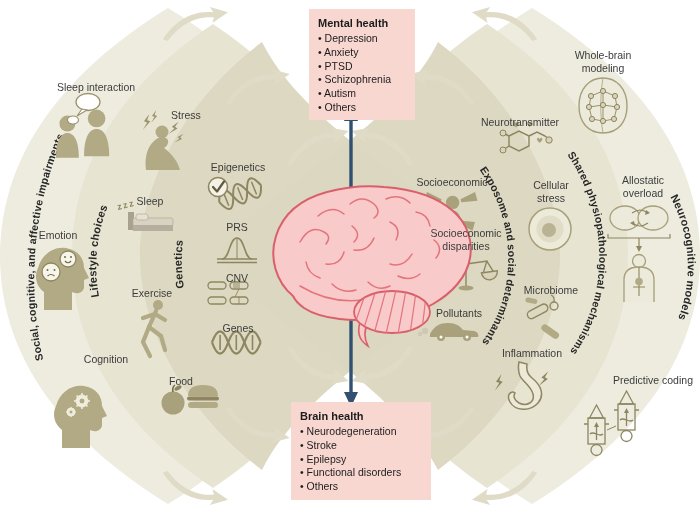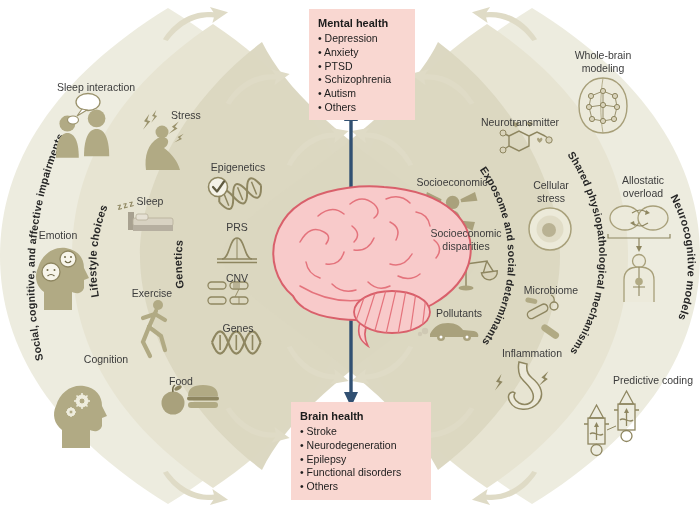--- a/index.html
+++ b/index.html
@@ -355,22 +355,22 @@
         <div class="li">• Anxiety</div>
         <div class="li">• PTSD</div>
         <div class="li">• Schizophrenia</div>
         <div class="li">• Autism</div>
         <div class="li">• Others</div>
       </div>
   </div>
   <div class="pbox" style="left:291px;top:402px;width:122px;">
     <div class="ttl">Brain health</div>
     <div>
+        <div class="li">• Neurodegeneration</div>
         <div class="li">• Stroke</div>
-        <div class="li">• Neurodegeneration</div>
         <div class="li">• Epilepsy</div>
         <div class="li">• Functional disorders</div>
         <div class="li">• Others</div>
       </div>
   </div>
 
   <div class="label" style="left:96px;top:81px;">Sleep interaction</div>
   <div class="label" style="left:58px;top:229px;">Emotion</div>
   <div class="label" style="left:82px;top:353px;padding-left:48px;">Cognition</div>
   <div class="label" style="left:186px;top:109px;">Stress</div>

